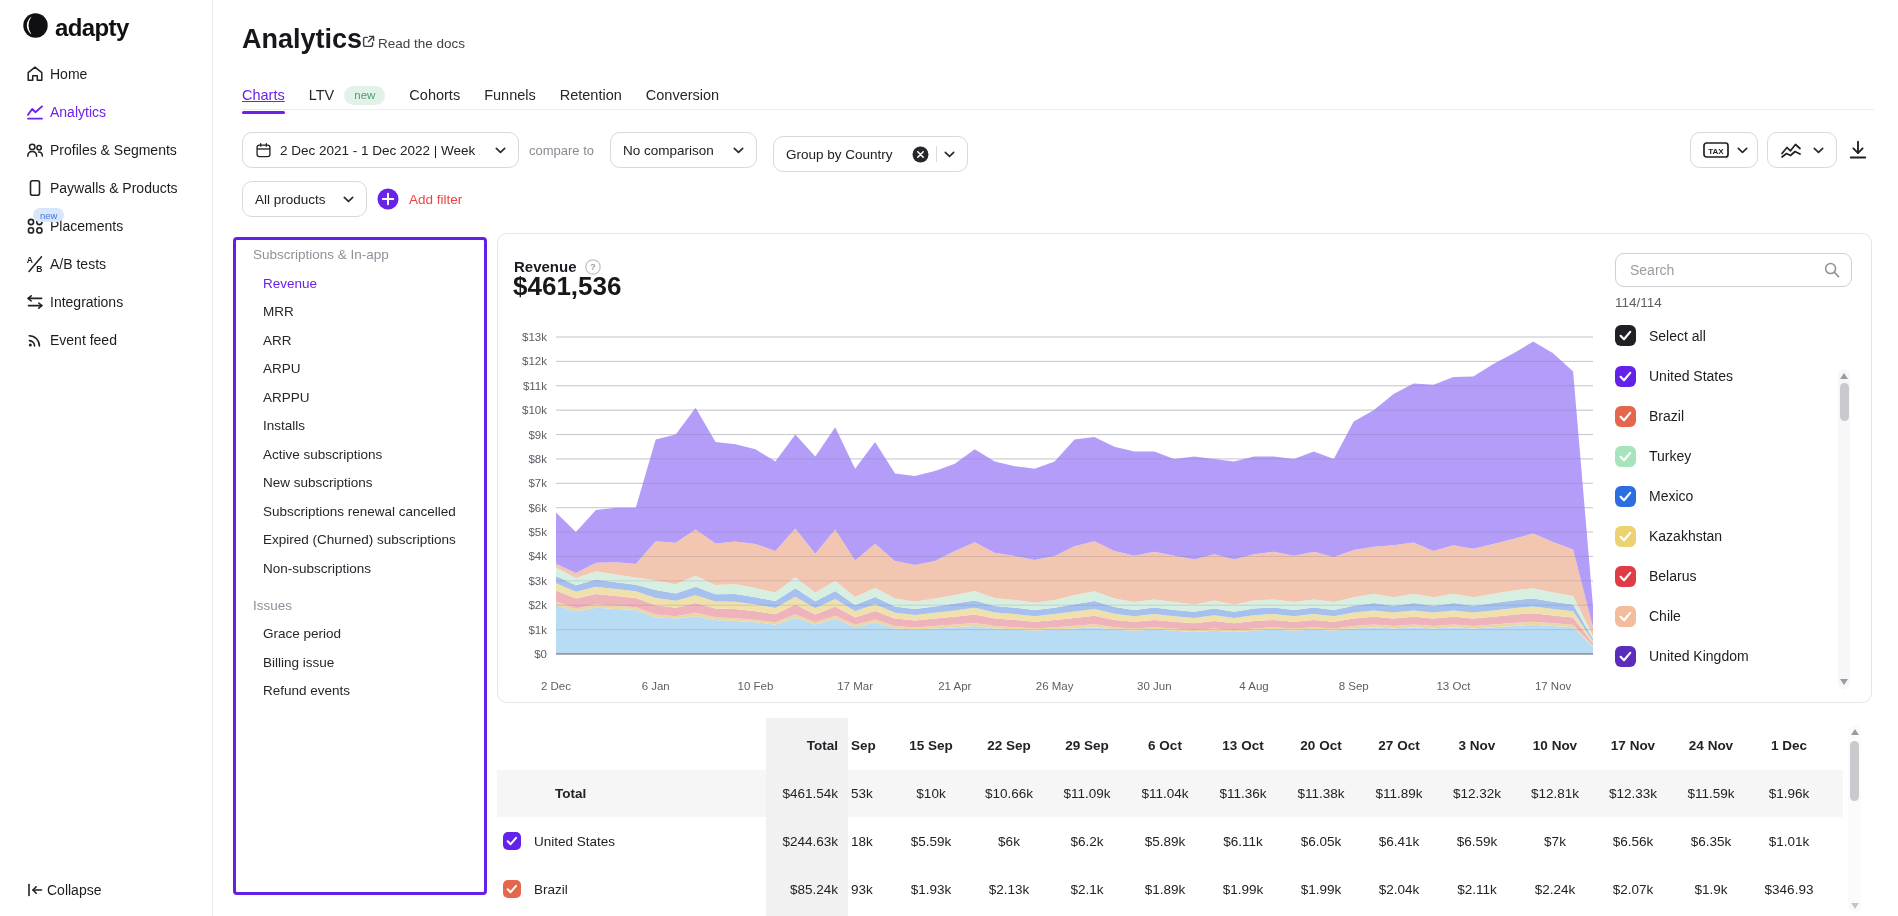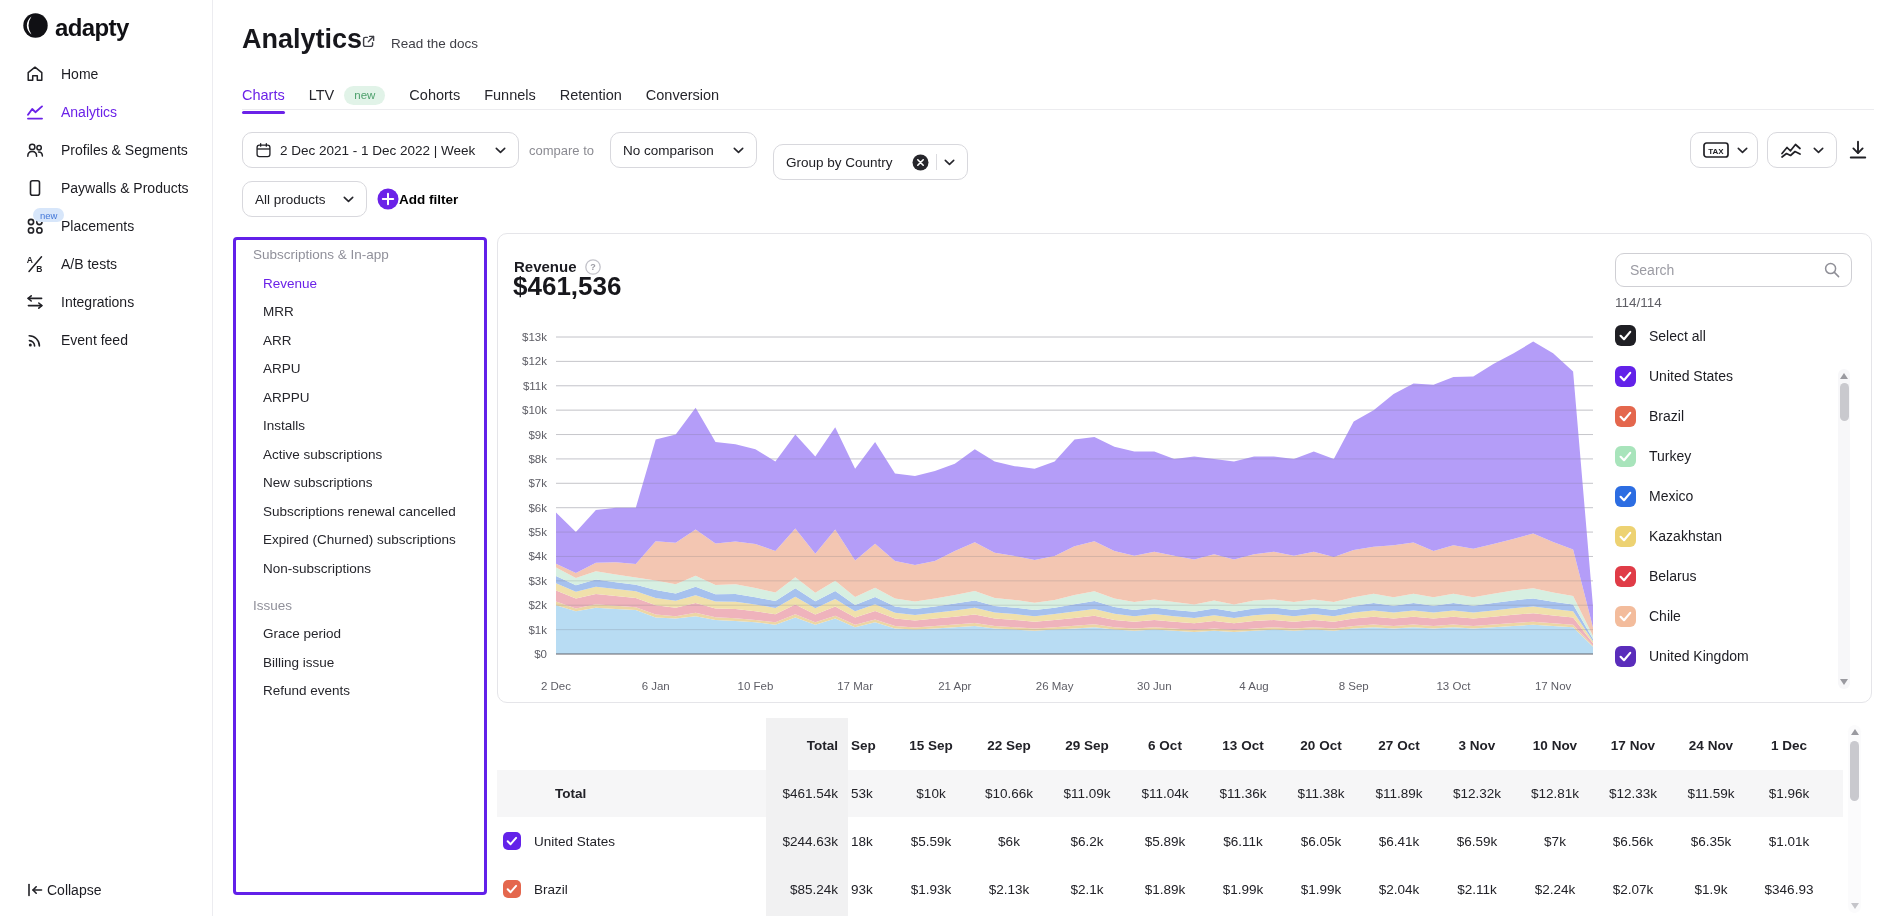--- a/index.html
+++ b/index.html
@@ -2,51 +2,51 @@
 <html><head>
 <meta charset="utf-8">
 <style>
   html,body{margin:0;padding:0;background:#fff;font-family:"Liberation Sans",sans-serif;color:#1c1c22;}
   #app{position:relative;width:1898px;height:916px;overflow:hidden;background:#fff;}
   
   .sidebar{position:absolute;left:0;top:0;width:213px;height:916px;border-right:1px solid #ececf0;box-sizing:border-box;}
   .logo{position:absolute;left:22px;top:12px;display:flex;align-items:center;gap:6px;}
   .logo-text{font-size:24px;font-weight:700;letter-spacing:-0.6px;color:#101014;}
   .nav{position:absolute;left:0;top:55px;width:213px;}
-  .nav-item{height:38px;display:flex;align-items:center;padding-left:25px;gap:16px;font-size:14px;cursor:pointer;position:relative;color:#1c1c22;}
+  .nav-item{height:38px;display:flex;align-items:center;padding-left:25px;gap:5px;font-size:14px;cursor:pointer;position:relative;color:#1c1c22;}
   .nav-item.active{color:#6b22e8;}
   .nav-ic{width:20px;height:20px;display:flex;align-items:center;justify-content:center;}
   .nav-badge{position:absolute;left:33px;top:1px;background:#d7e6fa;color:#4478d8;font-size:9.5px;padding:1.5px 7px;border-radius:8px;}
   .collapse{position:absolute;left:25px;top:872px;height:36px;display:flex;align-items:center;gap:2px;font-size:14px;cursor:pointer;}
   
   .page-title{position:absolute;left:242px;top:24px;font-size:27px;font-weight:700;color:#17171c;}
-  .docs-link{position:absolute;left:361px;top:34px;display:flex;align-items:center;gap:15px;font-size:13.5px;color:#3f3f46;cursor:pointer;}
+  .docs-link{position:absolute;left:361px;top:34px;display:flex;align-items:center;gap:2px;font-size:13.5px;color:#3f3f46;cursor:pointer;}
   
   .tabs{position:absolute;left:242px;top:81px;height:28px;display:flex;align-items:center;gap:24px;font-size:14.5px;}
   .tab{position:relative;cursor:pointer;color:#26262c;display:flex;align-items:center;}
-  .tab.active{color:#6b22e8;}
+  .tab.active{color:#6b22e8;text-decoration:underline;}
   .tab.active::after{content:"";position:absolute;left:0;right:0;bottom:-11px;height:3px;border-radius:3px;background:#6b22e8;}
   .tab-badge{background:#e1f3e8;color:#4da06c;font-size:11.5px;padding:3.5px 10px;border-radius:12px;margin-left:10px;}
   .tabs-divider{position:absolute;left:242px;top:109px;width:1632px;height:1px;background:#ececef;}
   
   .btn{position:absolute;display:flex;align-items:center;gap:8px;height:36px;border:1px solid #d8d8dd;border-radius:10px;background:#fff;font-size:13.5px;padding:0 12px;box-sizing:border-box;cursor:pointer;color:#212126;}
   #btn-date{left:242px;top:132px;width:277px;}
   #btn-date .sp{flex:1;}
   #compare-label{position:absolute;left:529px;top:132px;height:36px;display:flex;align-items:center;color:#8b8b92;font-size:13px;}
   #btn-comparison{left:610px;top:132px;width:147px;}
   #btn-comparison .sp{flex:1;}
-  #btn-groupby{left:773px;top:144px;width:195px;gap:7px;}
+  #btn-groupby{left:773px;top:136px;width:195px;gap:7px;}
   #btn-groupby .sp{flex:1;}
   .vdiv{width:1px;height:16px;background:#dcdce0;}
   #btn-tax{left:1690px;top:132px;width:68px;justify-content:space-between;}
   #btn-charttype{left:1767px;top:132px;width:70px;justify-content:space-between;}
   #btn-download{position:absolute;left:1847px;top:139px;width:24px;height:24px;cursor:pointer;}
   #btn-products{left:242px;top:181px;width:125px;}
   #btn-products .sp{flex:1;}
-  #add-filter{position:absolute;left:377px;top:181px;height:36px;display:flex;align-items:center;gap:0;font-size:13.5px;cursor:pointer;color:#000000;font-weight:bold;}
+  #add-filter{position:absolute;left:377px;top:181px;height:36px;display:flex;align-items:center;gap:10px;font-size:13.5px;cursor:pointer;color:#ef4444;}
   
   #metrics{position:absolute;left:233px;top:237px;width:254px;height:658px;border:3px solid #6220e9;border-radius:4px;box-sizing:border-box;padding-top:0;background:#fff;}
   .m-sec-title{height:29px;display:flex;align-items:center;padding-left:17px;color:#90909a;font-size:13.5px;}
   .m-sec + .m-sec{margin-top:8px;}
   .m-item{height:28.5px;display:flex;align-items:center;padding-left:27px;font-size:13.5px;cursor:pointer;color:#26262c;}
   .m-item.active{color:#6b22e8;}
   
   #card{position:absolute;left:497px;top:233px;width:1375px;height:470px;border:1px solid #e5e5e9;border-radius:10px;box-sizing:border-box;background:#fff;}
   #chart-title{position:absolute;left:16px;top:24px;display:flex;align-items:center;gap:8px;font-size:15px;font-weight:700;color:#1b1b21;}
   #chart-total{position:absolute;left:15px;top:37px;font-size:26px;font-weight:700;color:#17171c;}

